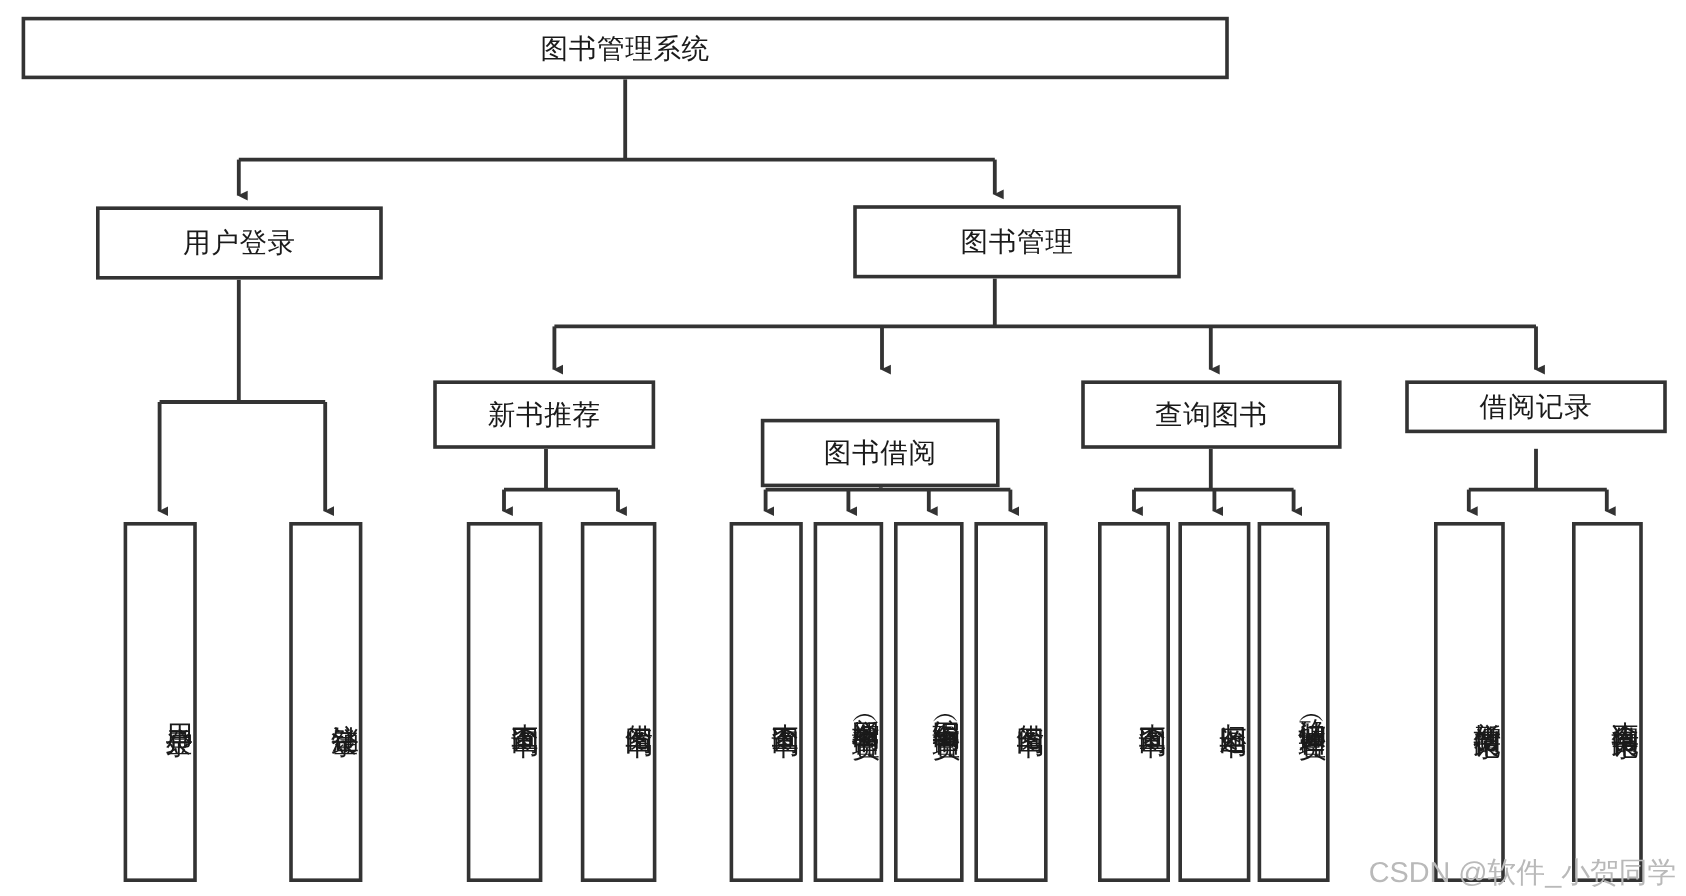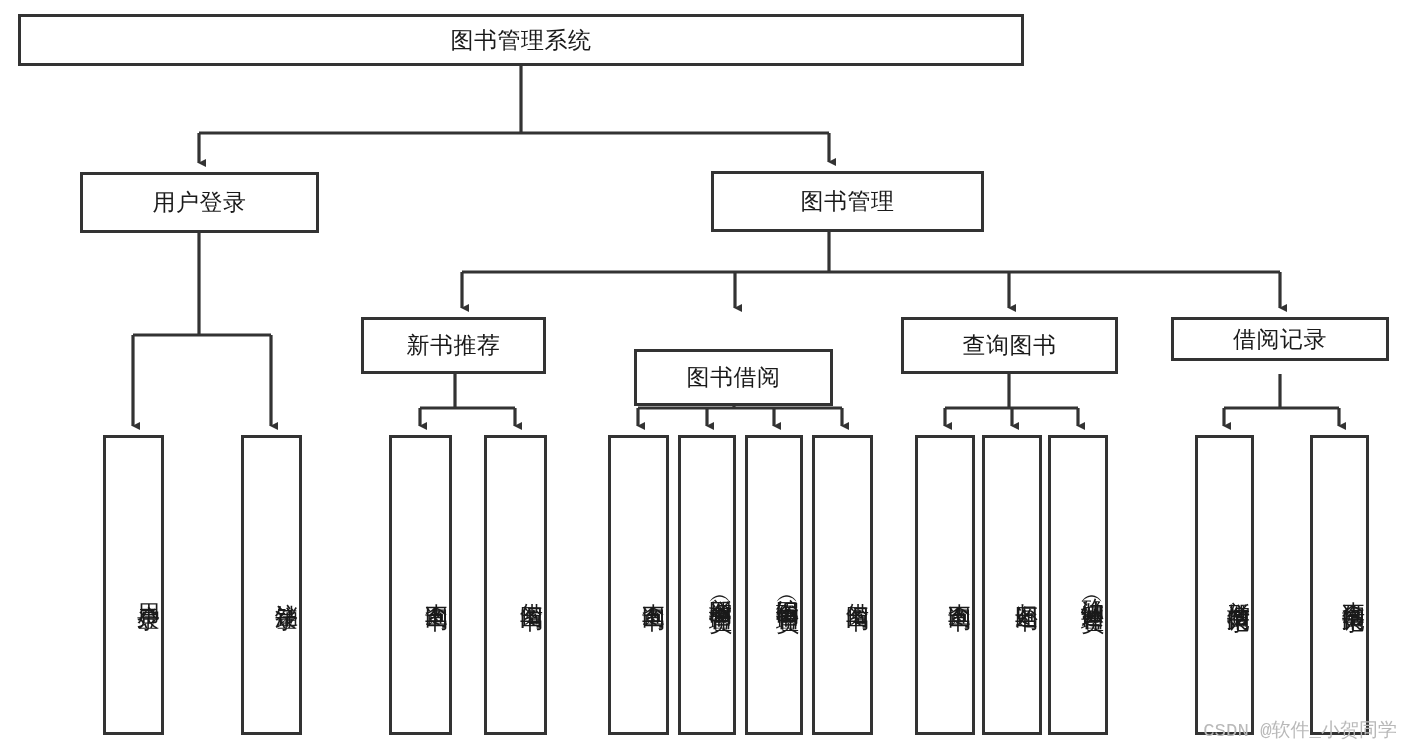--- a/index.html
+++ b/index.html
@@ -51,24 +51,24 @@
     left: 0;
     top: 0;
     width: 1405px;
     height: 747px;
     pointer-events: none;
   }
   .watermark {
     position: absolute;
     right: 8px;
     bottom: 4px;
-    font-size: 19px;
+    font-size: 24px;
     color: #b9b9b9;
     white-space: nowrap;
-    font-family: Liberation Mono, monospace;
+    font-family: Liberation Sans, sans-serif;
   }
 </style>
 </head>
 <body>
 
 <div id="canvas">
 
   <svg id="edges" viewBox="0 0 1405 747">
     <defs>
       <marker id="arrow" markerWidth="9" markerHeight="9" refX="4.5" refY="7.4" orient="auto" markerUnits="userSpaceOnUse">

